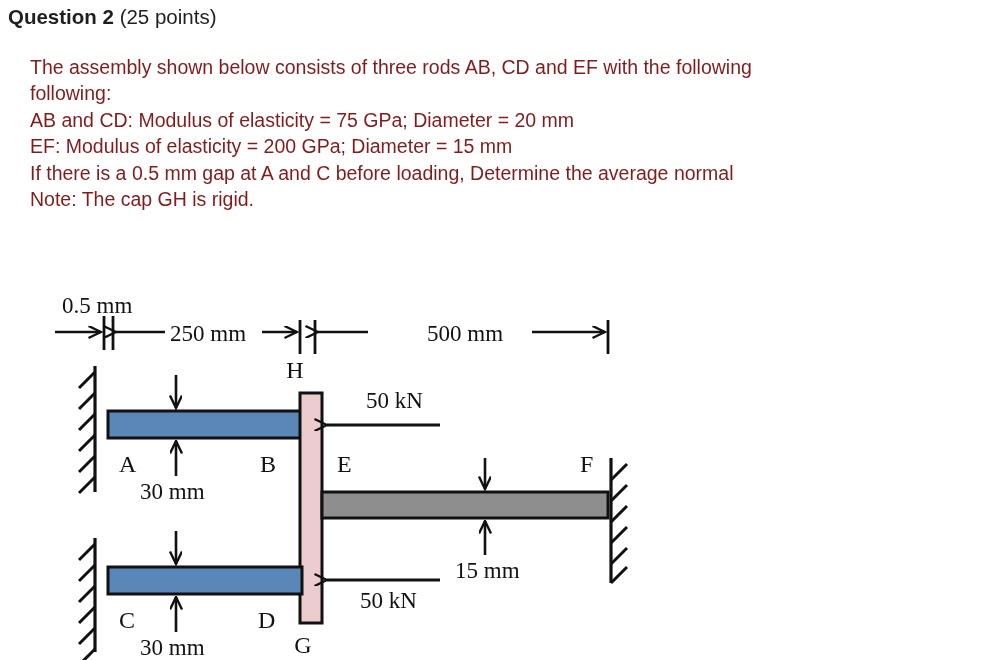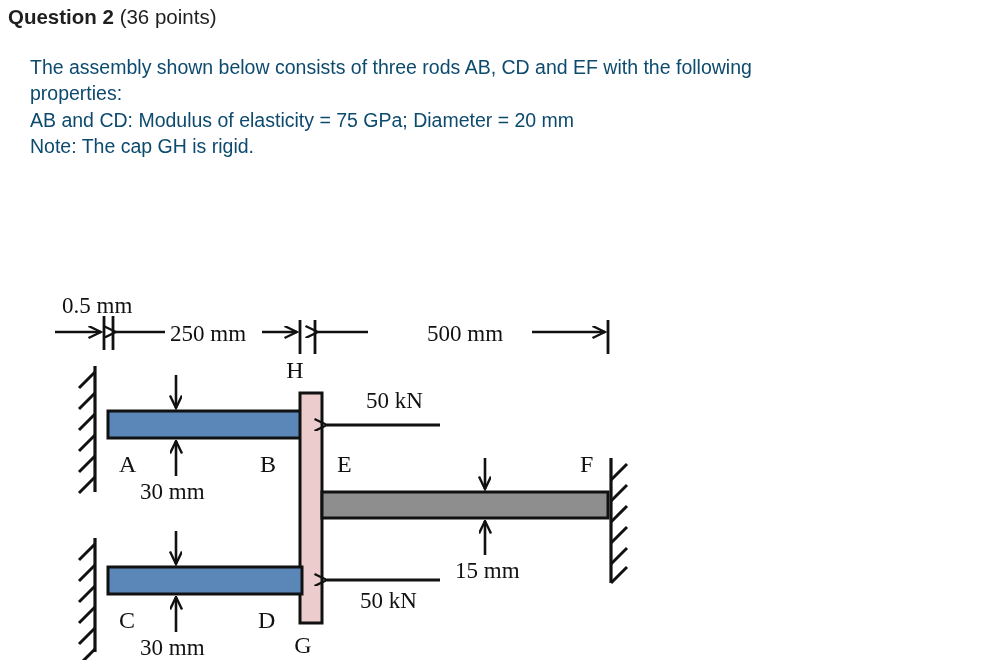--- a/index.html
+++ b/index.html
@@ -35,21 +35,21 @@
   }
 
   
   #problem-statement {
     position: absolute;
     left: 30px;
     top: 54px;
     width: 960px;
     font-size: 19.5px;
     line-height: 26.4px;
-    color: #0c4a6e;
+    color: #7f1d1d;
   }
   #problem-statement .stmt-line {
     white-space: pre-wrap;
   }
 
   
   #figure {
     position: absolute;
     left: 0;
     top: 280px;
@@ -71,27 +71,29 @@
   }
   .fig-text-load {
     font-size: 23px;
   }
 </style>
 </head>
 <body>
 
 <div id="question-heading">
   <span class="q-label">Question 2</span>
-  <span class="q-points">(36 points)</span>
+  <span class="q-points">(25 points)</span>
 </div>
 
 <div id="problem-statement">
   <div class="stmt-line">The assembly shown below consists of three rods AB, CD and EF with the following</div>
-  <div class="stmt-line">properties:</div>
+  <div class="stmt-line">following:</div>
   <div class="stmt-line">AB and CD: Modulus of elasticity = 75 GPa; Diameter = 20 mm</div>
+  <div class="stmt-line">EF: Modulus of elasticity = 200 GPa; Diameter = 15 mm</div>
+  <div class="stmt-line">If there is a 0.5 mm gap at A and C before loading, Determine the average normal</div>
   <div class="stmt-line">Note: The cap GH is rigid.</div>
 </div>
 
 <div id="figure">
 <svg width="990" height="380" viewBox="0 0 990 380" xmlns="http://www.w3.org/2000/svg">
 
   <defs>
 
     <marker id="arrL" markerWidth="16" markerHeight="16" refX="1.5" refY="6" orient="auto" markerUnits="userSpaceOnUse">
       <polyline points="14,0 1.5,6 14,12" fill="none" stroke="#111111" stroke-width="2.4"></polyline>

